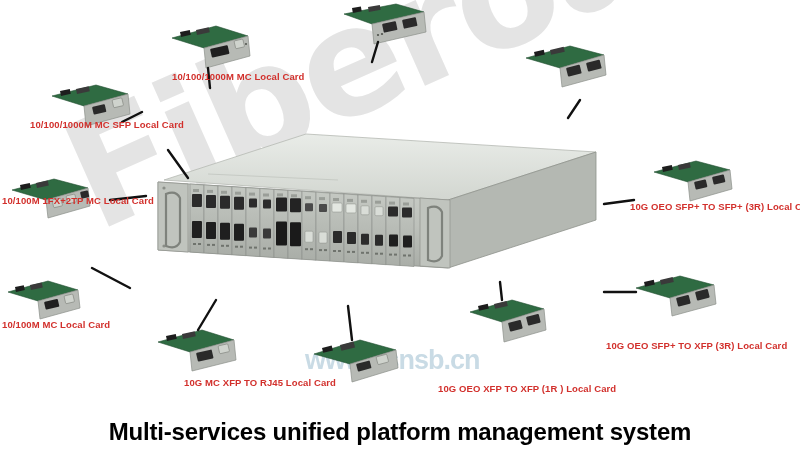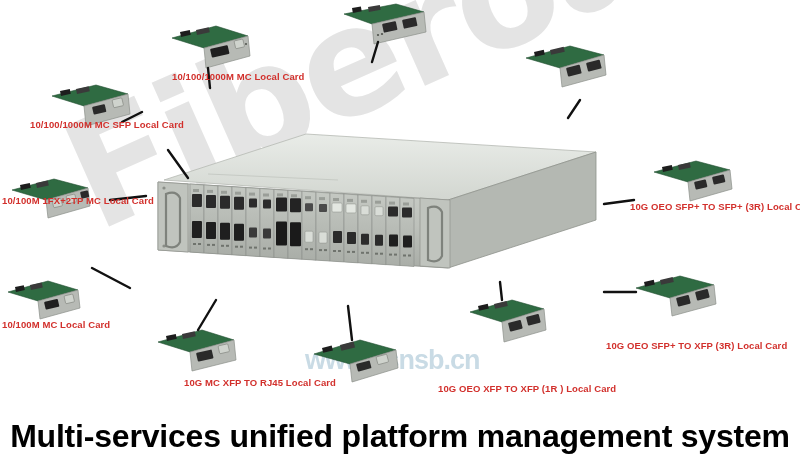--- a/index.html
+++ b/index.html
@@ -49,21 +49,21 @@
     color:#d2302c;
     white-space:nowrap;line-height:1;
     letter-spacing:.1px;
   }
 
   
   .title{
     position:absolute;left:0;right:0;top:418px;
     text-align:center;z-index:8;
     font-family:"Liberation Sans","DejaVu Sans",sans-serif;
-    font-size:32px;font-weight:bold;color:#000000;
+    font-size:24px;font-weight:bold;color:#000000;
     letter-spacing:-.2px;
   }
 </style>
 </head>
 <body>
 
 <div id="stage">
 
   <div class="wm-main">Fiberoad</div>
   <div class="wm-url">www.ssnsb.cn</div>

